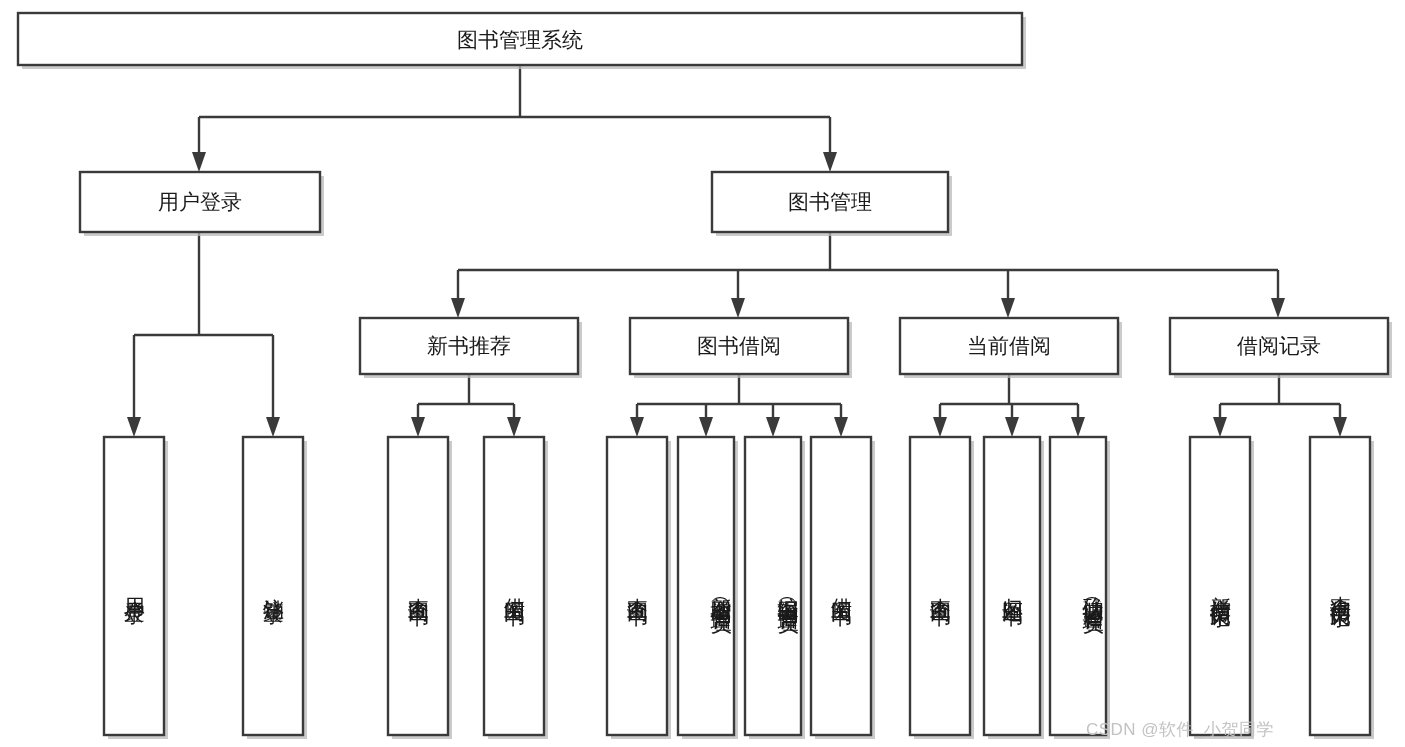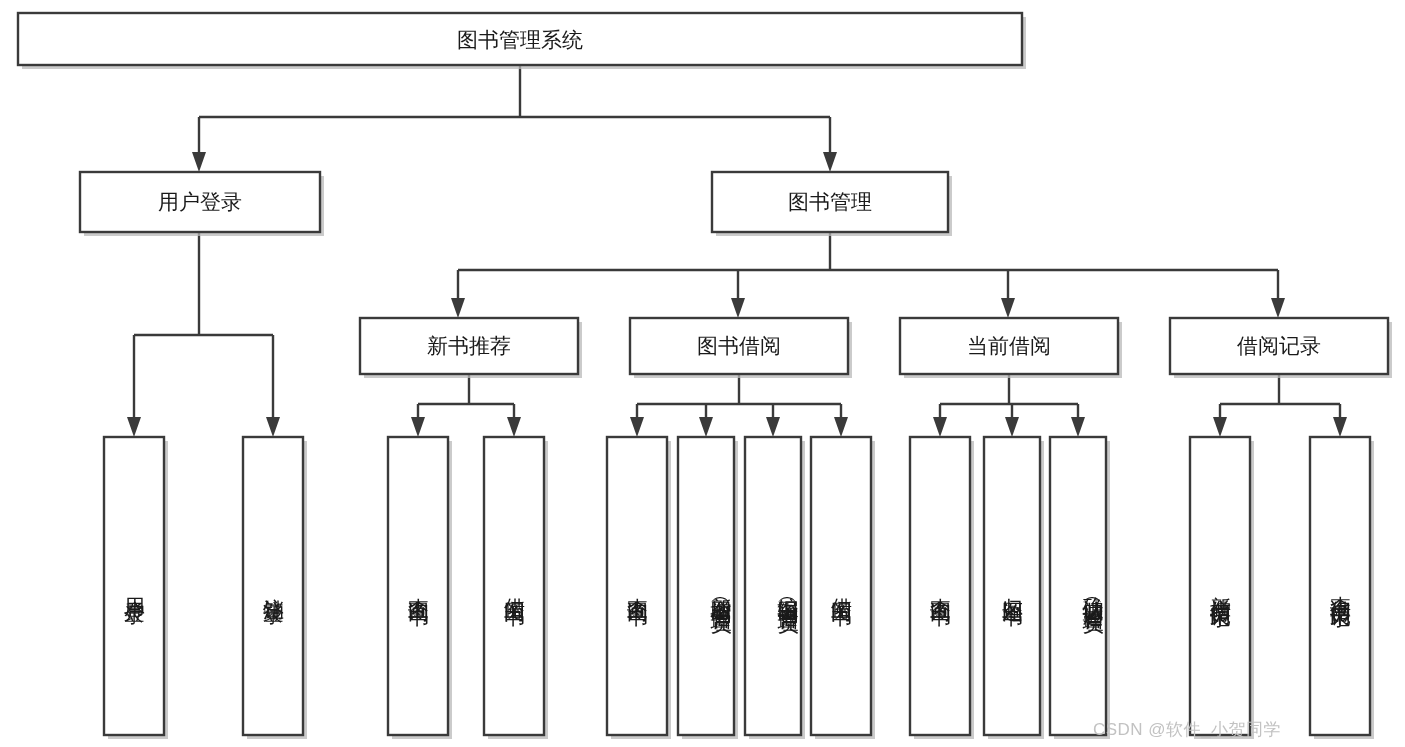--- a/index.html
+++ b/index.html
@@ -63,21 +63,21 @@
     line-height: 1.28;
     letter-spacing: 2.5px;
     white-space: nowrap;
     display: flex;
     align-items: center;
     justify-content: center;
     pointer-events: none;
   }
   #watermark {
     position: absolute;
-    right: 9px;
+    right: 16px;
     bottom: 6px;
     font-family: "Liberation Sans", "DejaVu Sans", sans-serif;
     font-size: 17px;
     color: #c2c2c2;
     letter-spacing: 0.5px;
     white-space: nowrap;
   }
 </style>
 </head>
 <body>

